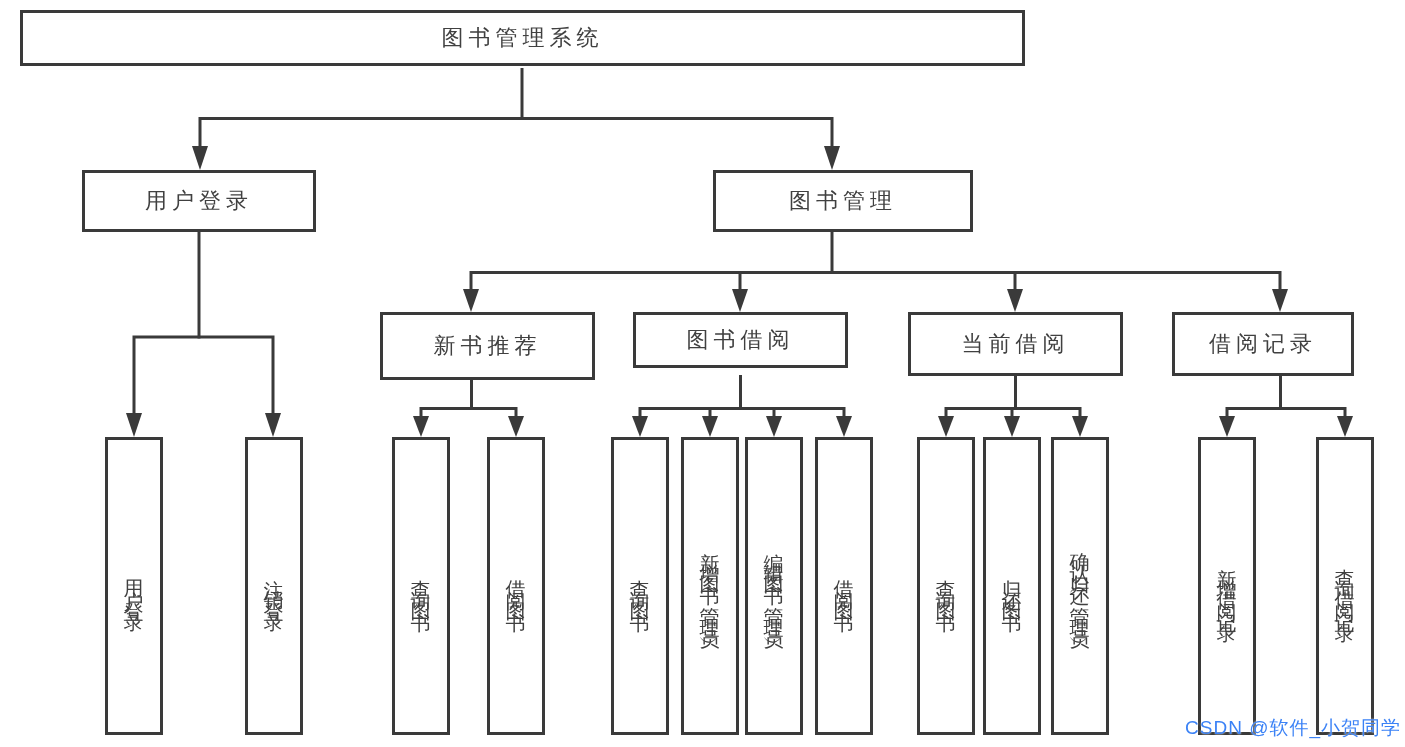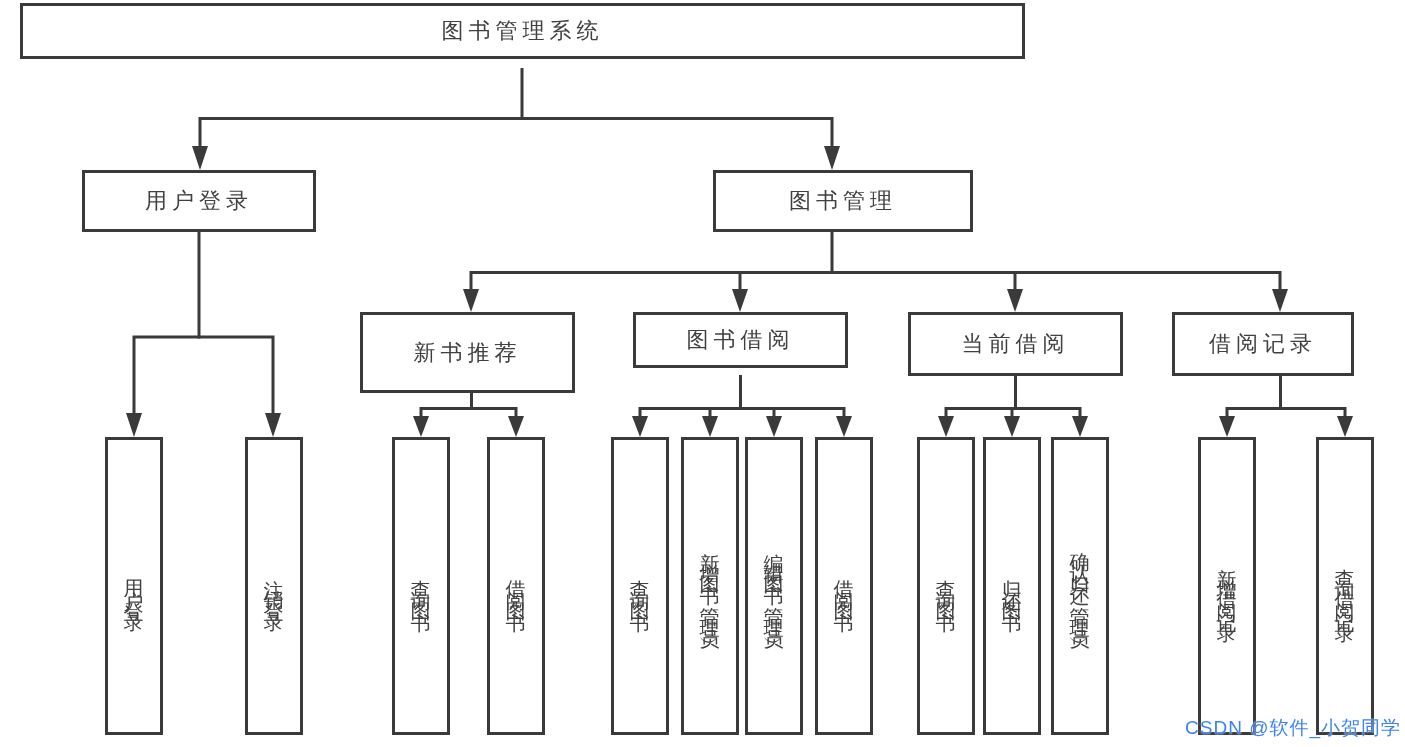--- a/index.html
+++ b/index.html
@@ -98,32 +98,32 @@
 
       <polygon points="938,416 954,416 946,437"></polygon>
       <polygon points="1004,416 1020,416 1012,437"></polygon>
       <polygon points="1072,416 1088,416 1080,437"></polygon>
 
       <polygon points="1219,416 1235,416 1227,437"></polygon>
       <polygon points="1337,416 1353,416 1345,437"></polygon>
     </g>
   </svg>
 
-  <div class="node hnode" style="left:20px;top:3px;width:1005px;height:56px">
+  <div class="node hnode" style="left:20px;top:10px;width:1005px;height:56px">
     <span>图书管理系统</span>
   </div>
 
   <div class="node hnode" style="left:82px;top:170px;width:234px;height:62px">
     <span>用户登录</span>
   </div>
   <div class="node hnode" style="left:713px;top:170px;width:260px;height:62px">
     <span>图书管理</span>
   </div>
 
-  <div class="node hnode" style="left:360px;top:312px;width:215px;height:81px">
+  <div class="node hnode" style="left:380px;top:312px;width:215px;height:68px">
     <span>新书推荐</span>
   </div>
   <div class="node hnode" style="left:633px;top:312px;width:215px;height:56px">
     <span>图书借阅</span>
   </div>
   <div class="node hnode" style="left:908px;top:312px;width:215px;height:64px">
     <span>当前借阅</span>
   </div>
   <div class="node hnode" style="left:1172px;top:312px;width:182px;height:64px">
     <span>借阅记录</span>

